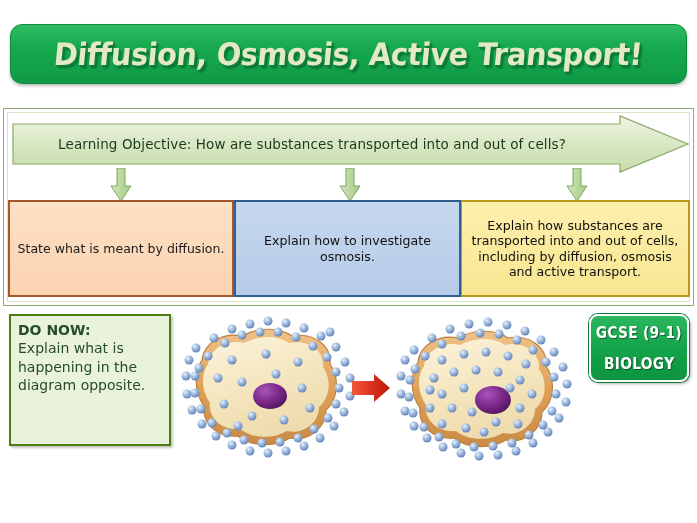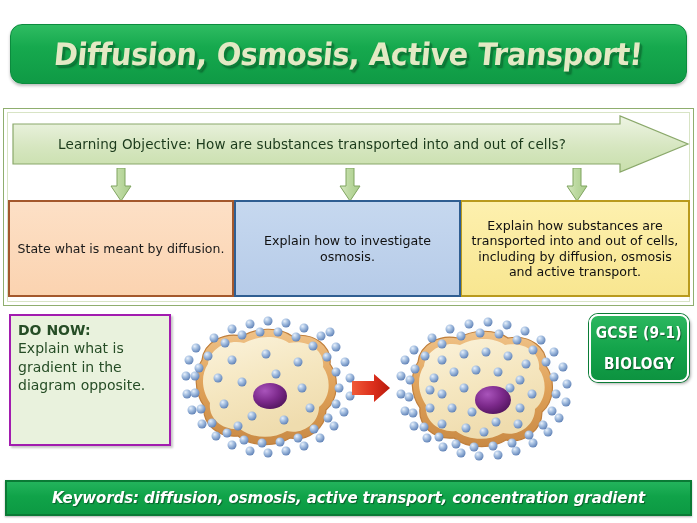--- a/index.html
+++ b/index.html
@@ -108,21 +108,21 @@
     border: 2px solid #2f5e92;
     font-size: 12.6px; color: #111;
   }
 
   
   .donow {
     position: absolute;
     left: 9px; top: 314px;
     width: 162px; height: 132px;
     background: #e9f2dd;
-    border: 2px solid #a21caf;
+    border: 2px solid #4d7c0f;
     box-shadow: 2px 2px 2px rgba(0,0,0,.22);
     padding: 5px 7px;
     font-family: "DejaVu Sans", sans-serif;
     font-size: 14px;
     line-height: 1.32;
     color: #264d26;
   }
   .donow .hd { font-weight: bold; display: block; }
 
   
@@ -230,21 +230,21 @@
     <div class="obj-box obj-3">
       <span>Explain how to investigate osmosis.</span>
     </div>
     <div class="obj-box obj-2">
       <span>Explain how substances are transported into and out of cells, including by diffusion, osmosis and active transport.</span>
     </div>
   </div>
 
   <div class="donow">
     <span class="hd">DO NOW:</span>
-    <span>Explain what is gradient in the diagram opposite.</span>
+    <span>Explain what is happening in the diagram opposite.</span>
   </div>
 
   <div class="badge">
     <span>GCSE (9-1)</span>
     <span>BIOLOGY</span>
   </div>
 
   <div class="diagram">
     <svg width="400" height="152" viewBox="0 0 400 152">
       <defs>
@@ -454,17 +454,14 @@
             <circle cx="262" cy="112" r="4.5" fill="url(#pg)"></circle>
           <circle cx="286" cy="116" r="4.5" fill="url(#pg)"></circle>
             <circle cx="304" cy="120" r="4.5" fill="url(#pg)"></circle>
           <circle cx="250" cy="78" r="4.5" fill="url(#pg)"></circle>
             <circle cx="330" cy="76" r="4.5" fill="url(#pg)"></circle>
         </g>
       </g>
     </svg>
   </div>
 
-  <div class="keywords">
-    <span>Keywords: diffusion, osmosis, active transport, concentration gradient</span>
-  </div>
 
 </div>
 
 </body></html>

